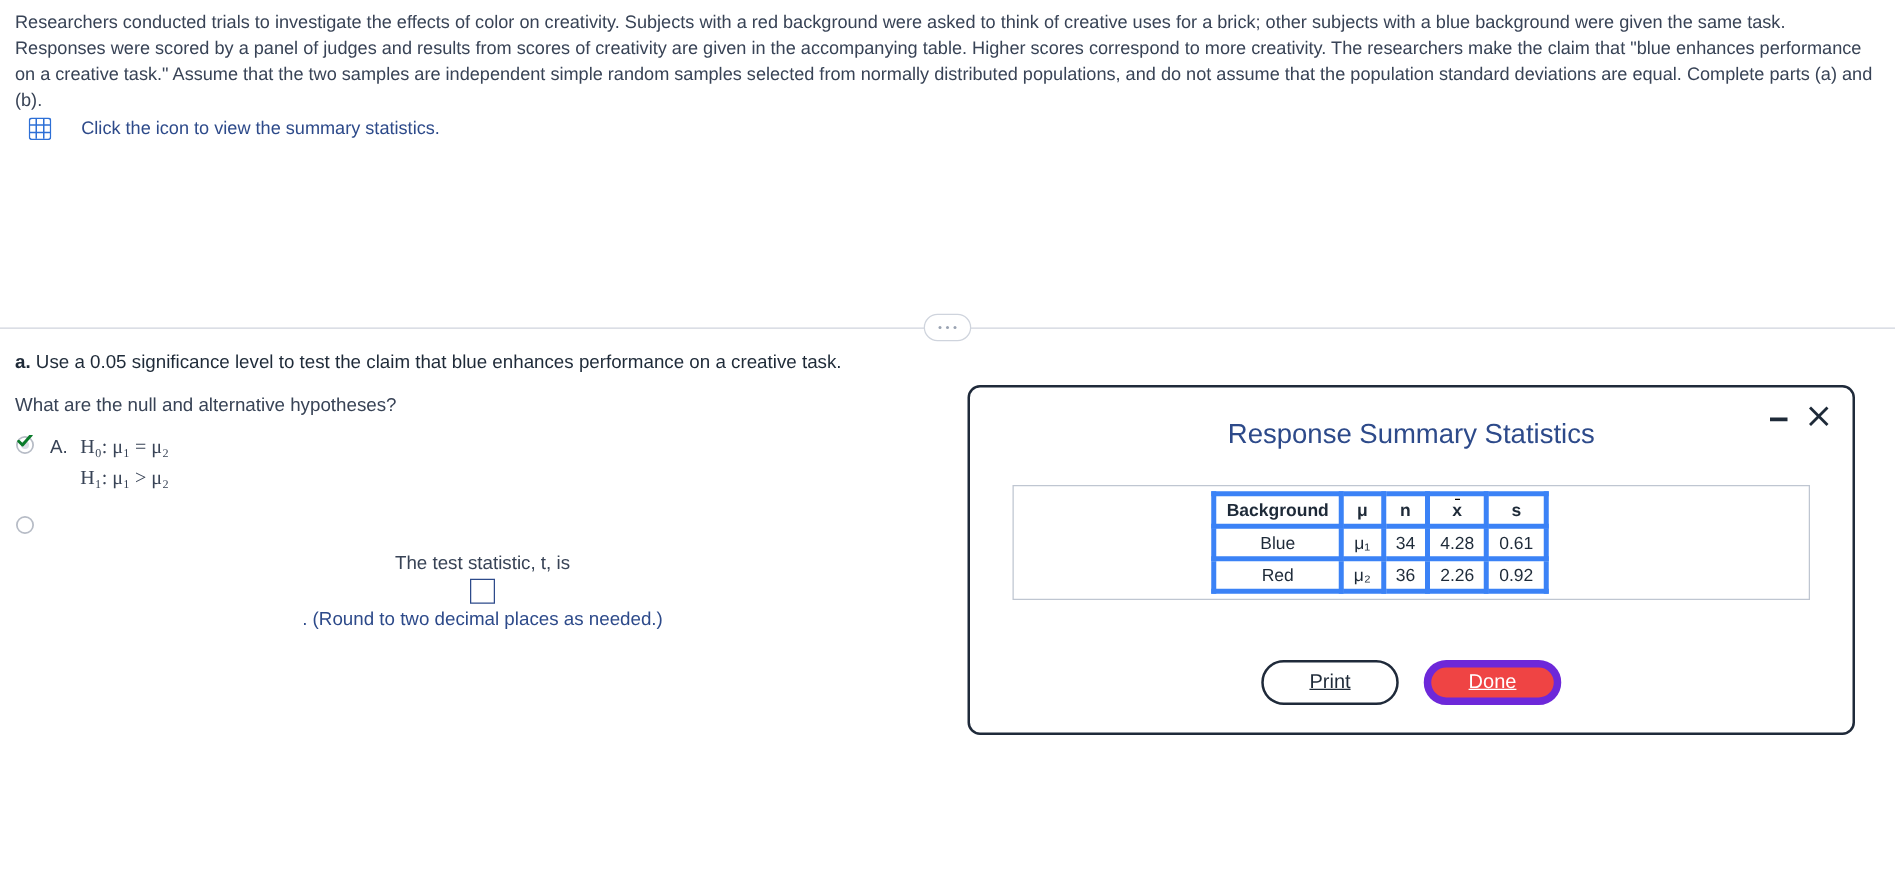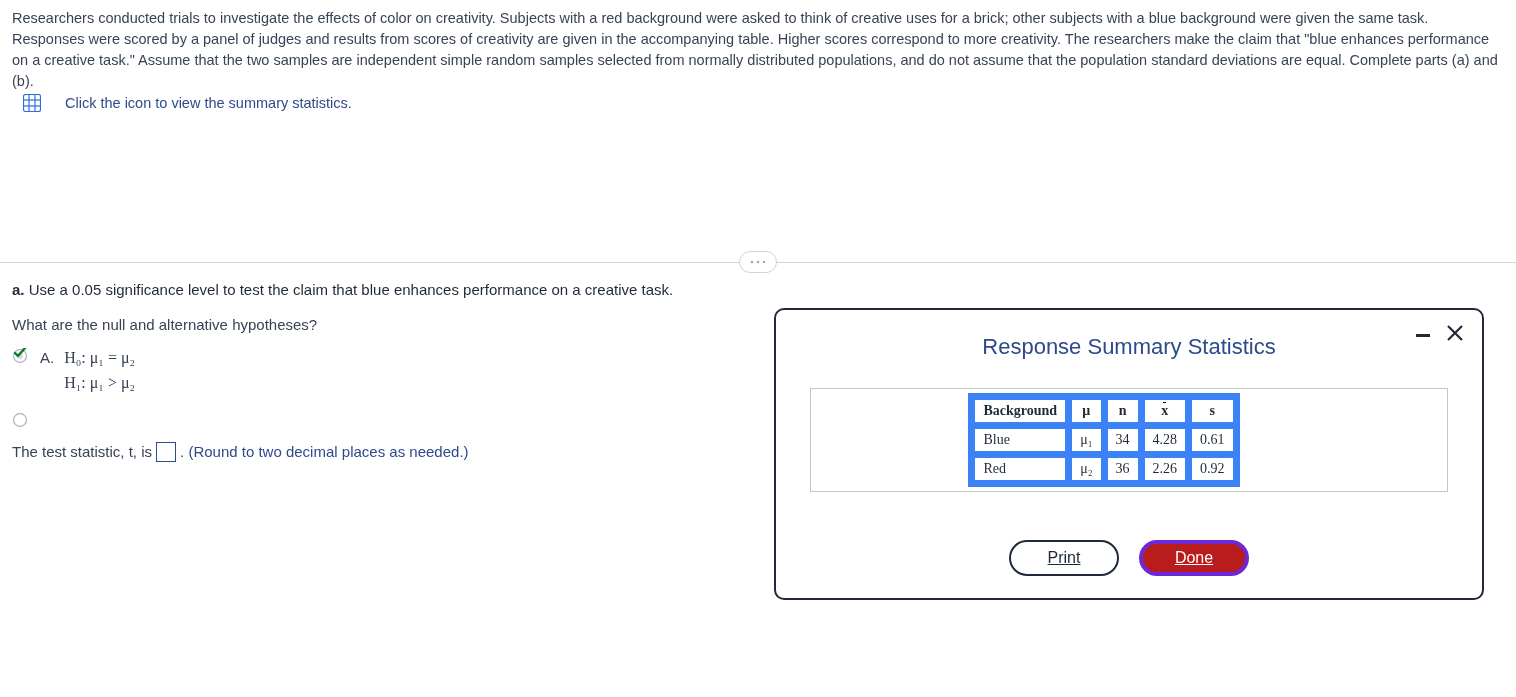--- a/index.html
+++ b/index.html
@@ -27,56 +27,56 @@
   .content { display: flex; padding: 18px 12px 0 12px; gap: 24px; }
   .left { flex: 1 1 auto; }
   .q-a { color: #1e2a38; }
   .q-a b { font-weight: bold; }
   .sub { margin-top: 18px; color: #384356; }
   .options { margin-top: 13px; }
   .opt { display: flex; align-items: flex-start; gap: 12px; margin-bottom: 14px; }
   .opt .radio { width: 16px; height: 16px; flex: 0 0 auto; margin-top: 2px; }
   .opt-letter { display:inline-block; width:20px; color:#384356;}
   .opt-body { color: #384356; line-height: 1.55; }
-  .sub2 { margin-top: 10px; color:#384356; display:flex; align-items:center; gap:4px; flex-wrap: wrap;}
+  .sub2 { margin-top: 10px; color:#384356; display:flex; align-items:center; gap:4px; flex-wrap: wrap; flex-direction: column;}
   .blank {
     width: 20px; height: 20px; border: 1px solid #2d4a8a; display:inline-block;
   }
   .hint { color:#2d4a8a; }
   .sub-math { font-family: 'Times New Roman', serif; font-size: 16px; }
 
   
   .modal-holder { flex: 0 0 720px; position: relative; }
   .modal {
     position: absolute; top: -2px; right: 20px;
     width: 710px; border: 2px solid #1f2a3a; border-radius: 10px;
     background: #fff; padding: 16px 20px 22px 20px; margin-top: 29px;
   }
   .modal-ctrl { position:absolute; top:14px; right:18px; display:flex; gap:16px; align-items:center; color:#1e2a38;}
   .modal-title { color:#2d4a8a; font-size: 22px; text-align:center; margin: 8px 0 28px 0; }
   .stats-table {
     border-collapse: collapse; margin: 0 auto;
   }
   .stats-table th, .stats-table td {
-    border: 7px solid #3b82f6; padding: 3px 8px; font-size: 14px; font-weight: bold;
-    text-align: center; white-space: nowrap; font-family: Liberation Serif, serif;
-  }
-  .stats-table td.lbl { text-align: left; font-weight: normal; }
+    border: 4px solid #3b82f6; padding: 3px 8px; font-size: 14px; font-weight: bold;
+    text-align: center; white-space: nowrap;
+  }
+  .stats-table td.lbl { text-align: center; font-weight: normal; }
   .stats-table td.num { font-weight: normal; }
   .table-outer {
     border:1px solid #bfc6d1; padding: 4px 180px 4px 130px; margin: 0 14px;
     display:flex; justify-content:center;
   }
   .modal-buttons { display:flex; gap:20px; justify-content:center; margin-top: 48px; }
   .btn {
     min-width: 110px; height: 36px; border-radius: 20px; font-size: 16px;
     display:flex; align-items:center; justify-content:center; cursor:pointer;text-decoration:underline;
   }
   .btn-outline { border:2px solid #1f2a3a; background:#fff; color:#1e2a38; }
-  .btn-solid { border:4px solid #6d28d9; background:#b91c1c; color:#fff; }
+  .btn-solid { border:6px solid #6d28d9; background:#ef4444; color:#fff; }
   .xbar { position: relative; display:inline-block;}
   .xbar::before{
     content:""; position:absolute; left:2px; right:2px; top:-1px; border-top:1.4px solid #000;
   }
   .minimize-icon { width:14px; height:4px; border-bottom:3px solid #1e2a38; display:inline-block;}
 </style>
 </head>
 <body>
 
 <div class="page">

